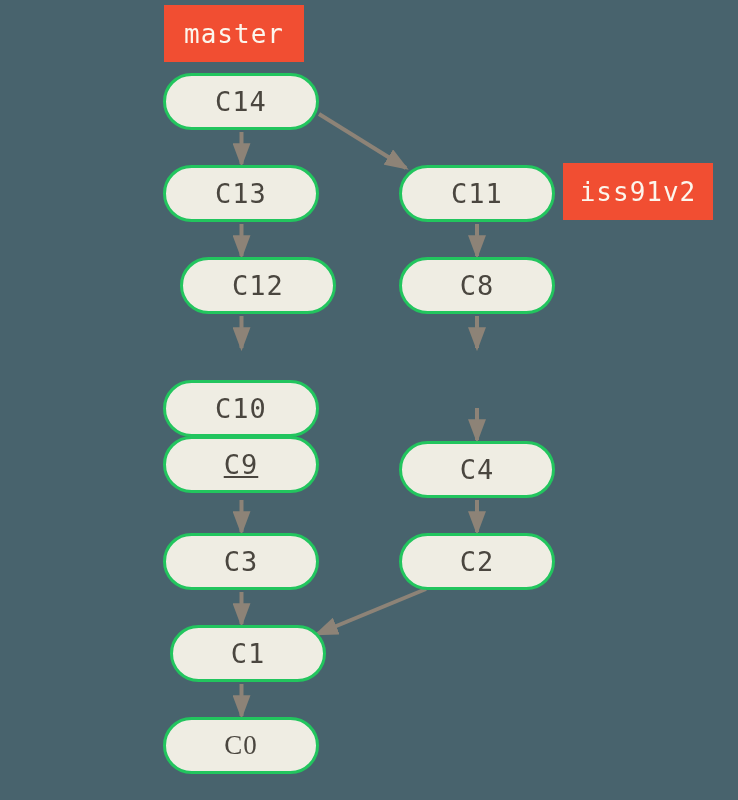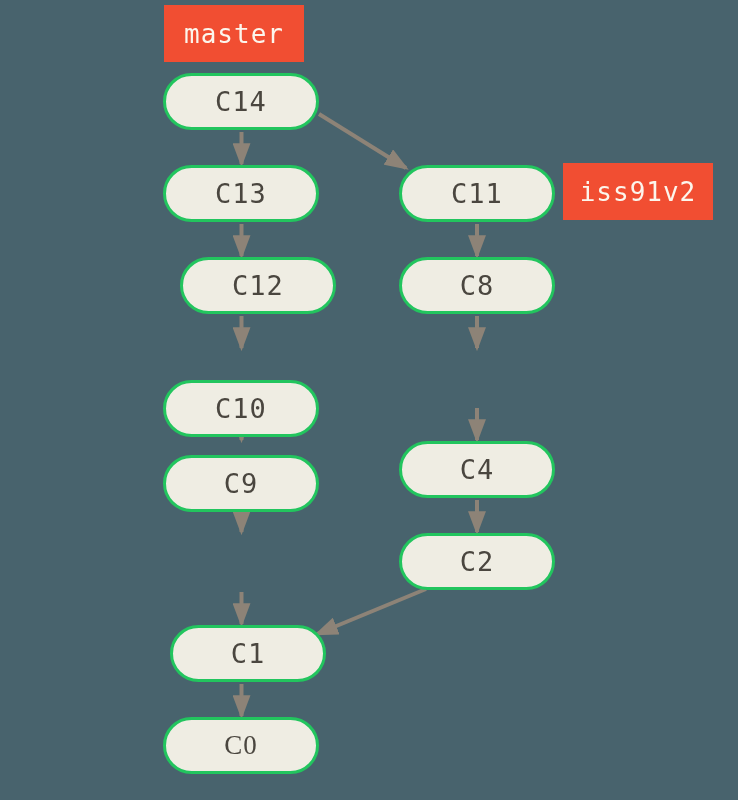--- a/index.html
+++ b/index.html
@@ -85,21 +85,22 @@
     <line class="edge" x1="426" y1="589" x2="317" y2="634" marker-end="url(#ah)"></line>
   </svg>
 
   <div class="branch-label" style="left:164px; top:5px;">master</div>
   <div class="branch-label" style="left:563px; top:163px; width:150px;">iss91v2</div>
 
   <div class="commit-node" style="left:163px; top:73px;">C14</div>
   <div class="commit-node" style="left:163px; top:165px;">C13</div>
   <div class="commit-node" style="left:180px; top:257px;">C12</div>
   <div class="commit-node" style="left:163px; top:349px;margin-top:31px;">C10</div>
-  <div class="commit-node" style="left:163px; top:455px;">C9</div>
+  <div class="commit-node" style="left:163px; top:436px;text-decoration:underline;">C9</div>
+  <div class="commit-node" style="left:163px; top:533px;">C3</div>
   <div class="commit-node" style="left:170px; top:625px;">C1</div>
   <div class="commit-node" style="left:163px; top:717px;font-family:Liberation Serif, serif;">C0</div>
 
   <div class="commit-node" style="left:399px; top:165px;">C11</div>
   <div class="commit-node" style="left:399px; top:257px;">C8</div>
   <div class="commit-node" style="left:399px; top:441px;">C4</div>
   <div class="commit-node" style="left:399px; top:533px;text-align:center;">C2</div>
 
 </div>
 

